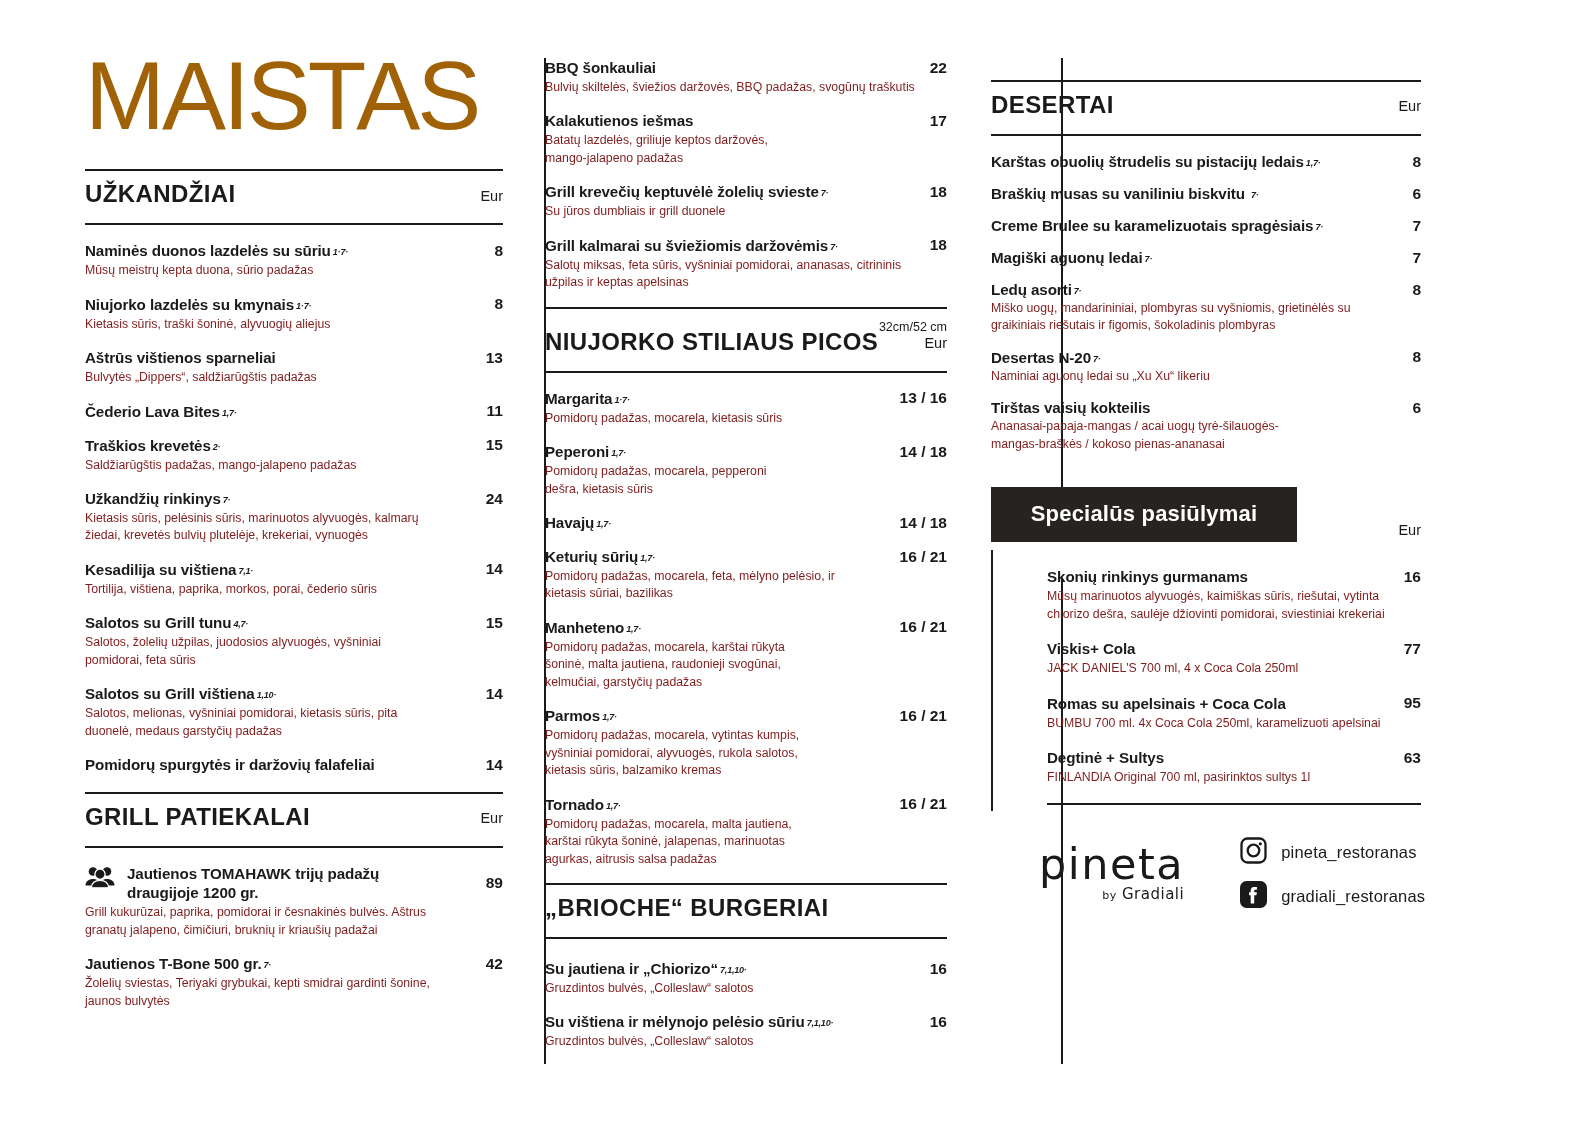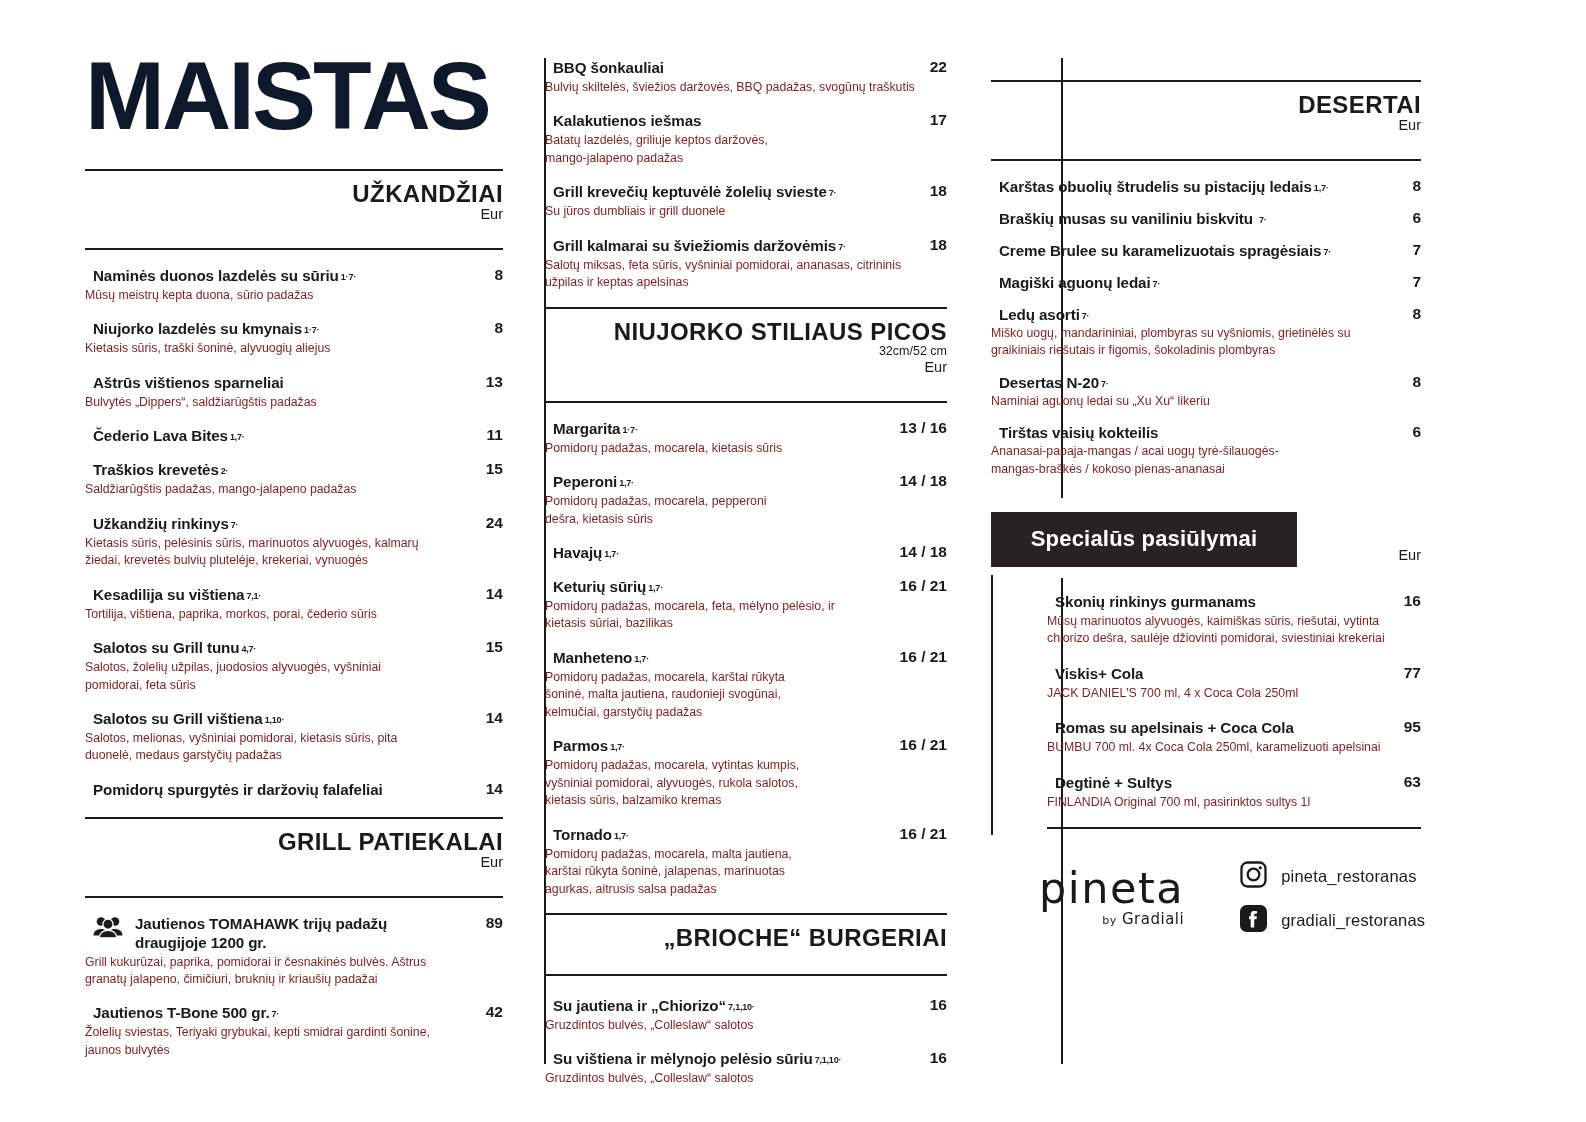--- a/index.html
+++ b/index.html
@@ -32,37 +32,36 @@
     width: 2px;
     background: #1a1a1a;
   }
   .vrule-1 { left: 544px; top: 58px; height: 1006px; }
   .vrule-2a { left: 1061px; top: 58px; height: 440px; }
   .vrule-2b { left: 1061px; top: 578px; height: 486px; }
 
   
   .maistas {
     font-size: 96px;
-    font-weight: 700;
+    font-weight: 400;
     letter-spacing: -3px;
     line-height: 0.95;
     margin-top: -8px;
     margin-bottom: 28px;
-    color: #0f172a;
+    color: #a16207;
   }
 
   
   .section {
     border-top: 2.5px solid #1a1a1a;
     border-bottom: 2.5px solid #1a1a1a;
-    padding: 11px 0 23px 0;
+    padding: 11px 0 17px 0;
     display: flex;
     align-items: flex-end;
     justify-content: space-between;
-    flex-direction: column;
   }
   .section-title {
     font-size: 24px;
     font-weight: 700;
     letter-spacing: 0.4px;
     line-height: 1;
   }
   .section-meta {
     text-align: right;
     line-height: 1.22;
@@ -71,37 +70,37 @@
     color: #1a1a1a;
     padding-bottom: 1px;
   }
   .section-meta .small { font-size: 12.5px; display: block; }
 
   
   .items { padding-top: 16px; }
   .item { margin-bottom: 15px; }
   .item-row {
     display: flex;
-    align-items: flex-start;
+    align-items: center;
     justify-content: space-between;
     gap: 10px;
-    padding-left: 8px;
   }
   .item-name {
     font-size: 15.2px;
     font-weight: 700;
     line-height: 1.25;
     letter-spacing: -0.1px;
   }
   .item-name .alg {
     font-size: 9px;
     font-weight: 700;
     vertical-align: 1px;
     letter-spacing: -0.2px;
     margin-left: 2px;
+    font-style: italic;
   }
   .item-price {
     font-size: 15.5px;
     font-weight: 700;
     white-space: nowrap;
     flex: 0 0 auto;
     text-align: right;
   }
   .item-desc {
     font-size: 12.3px;

